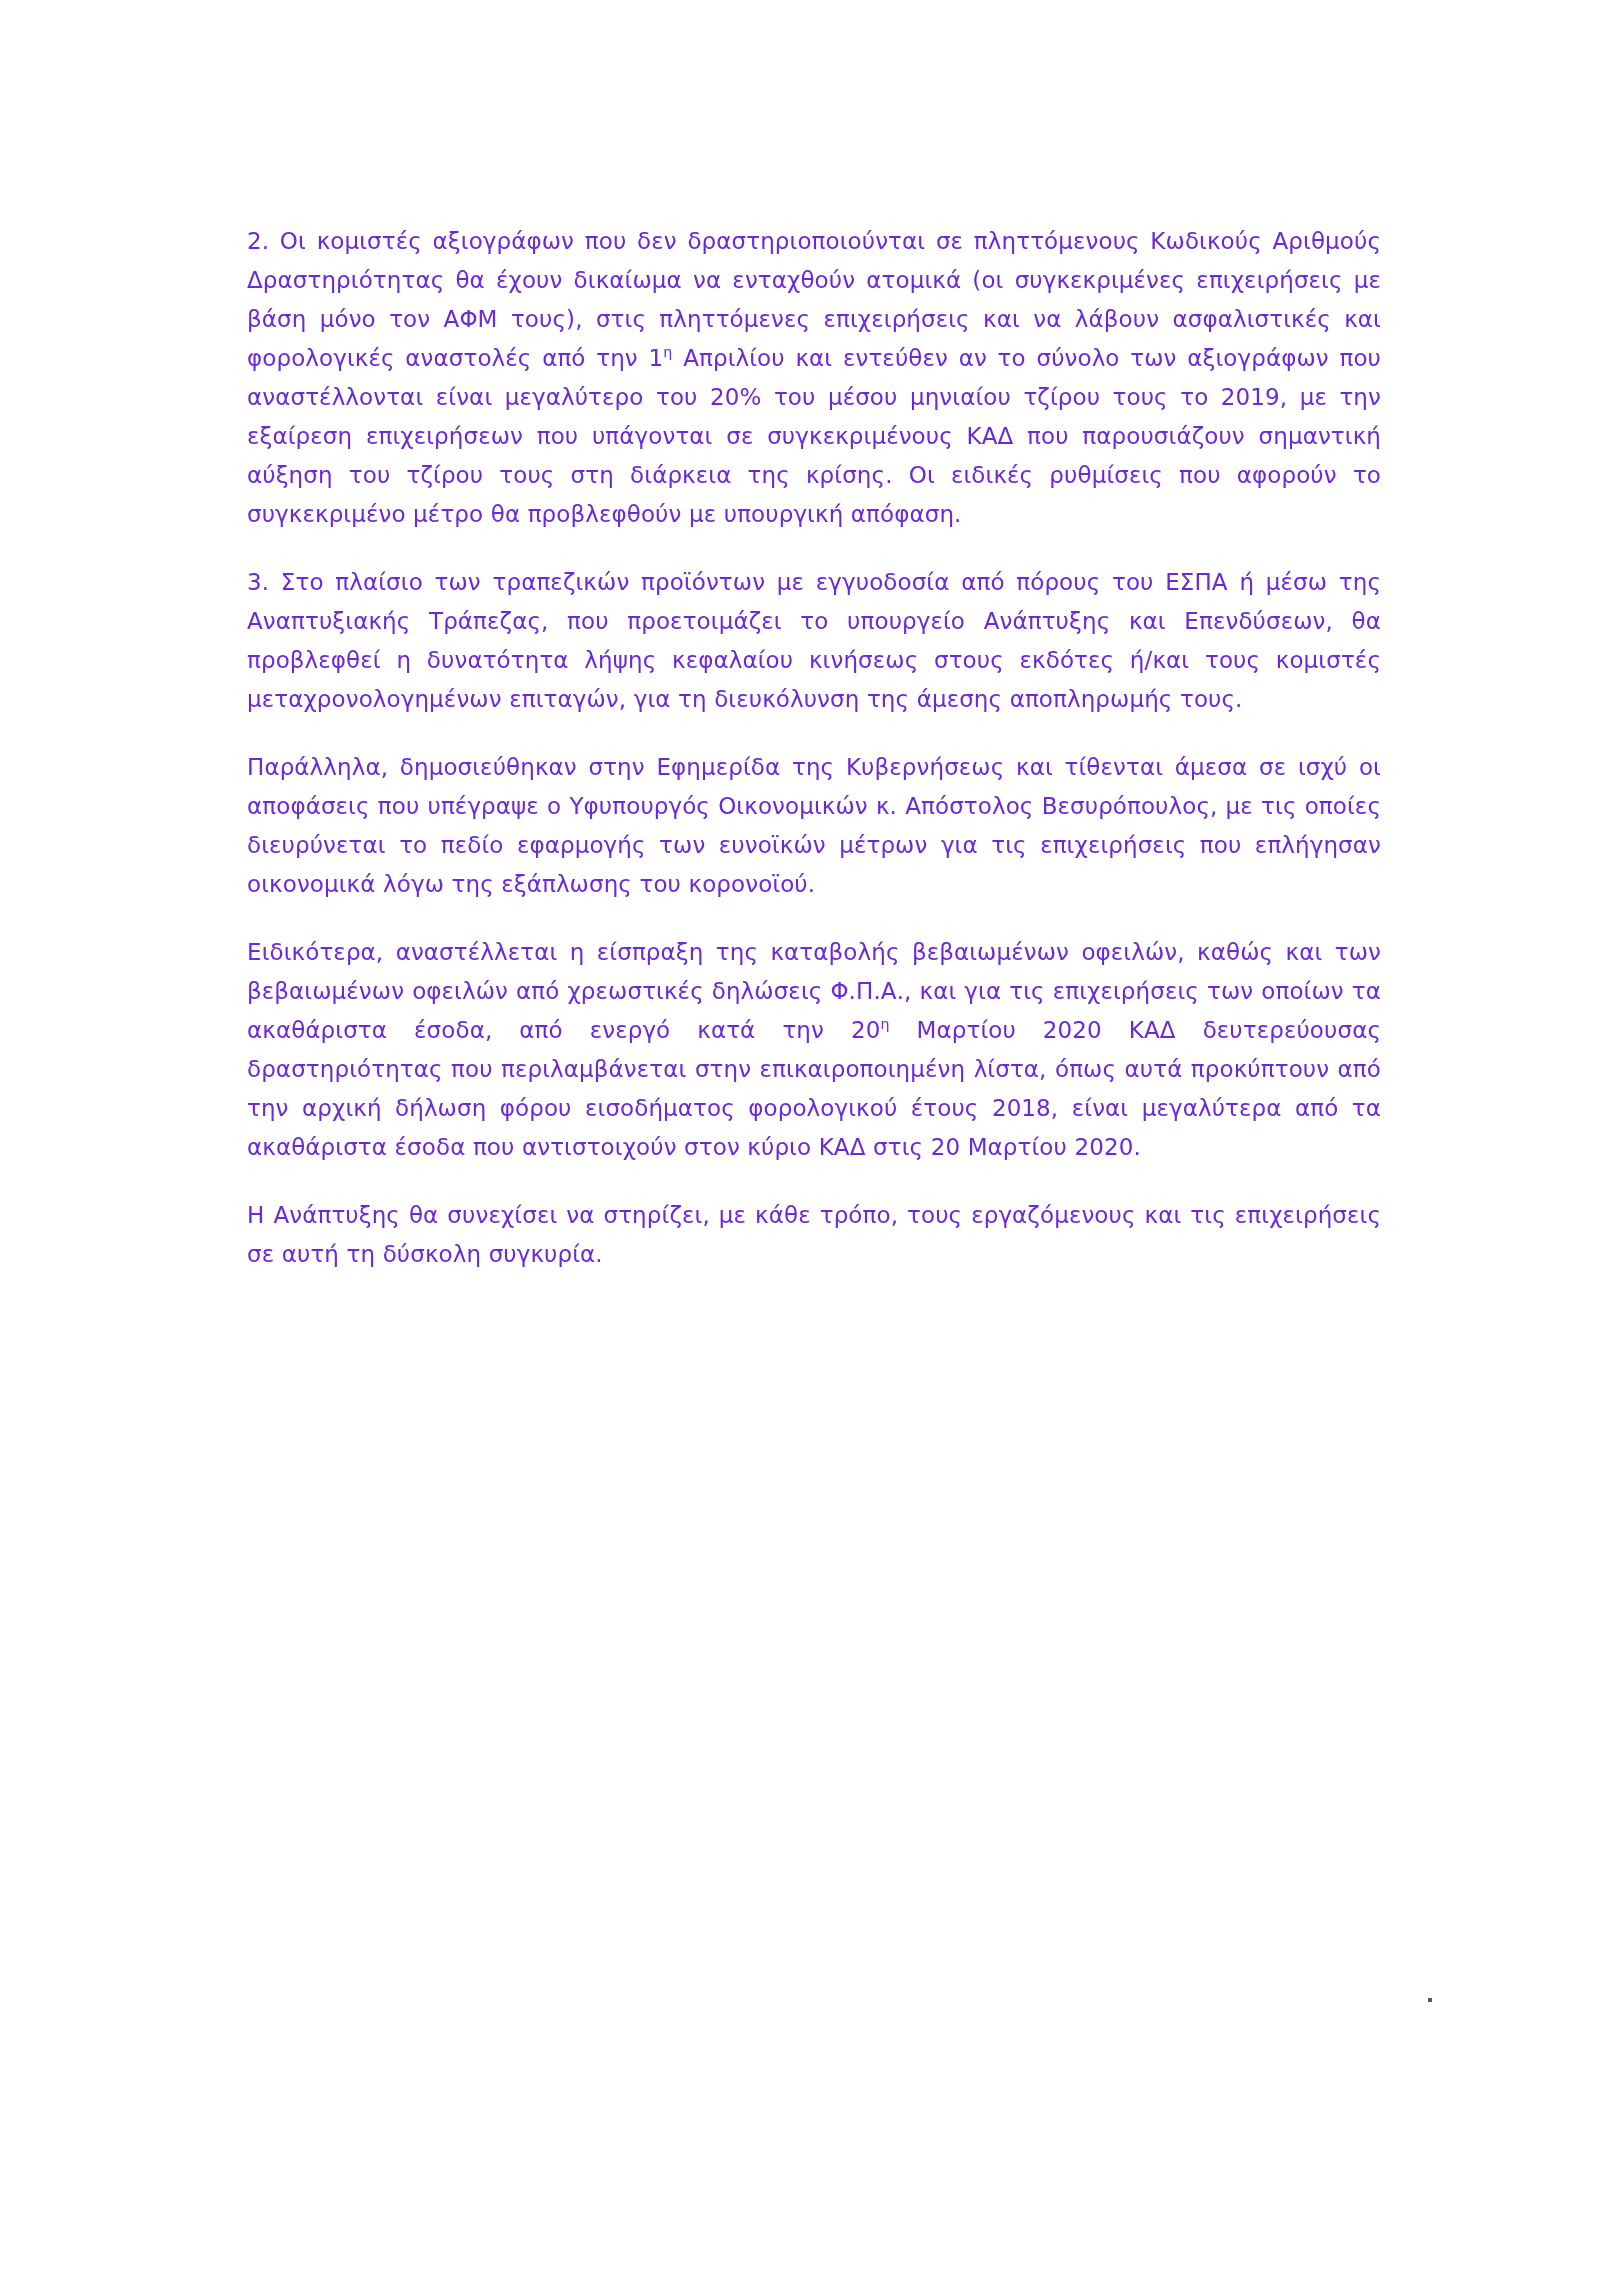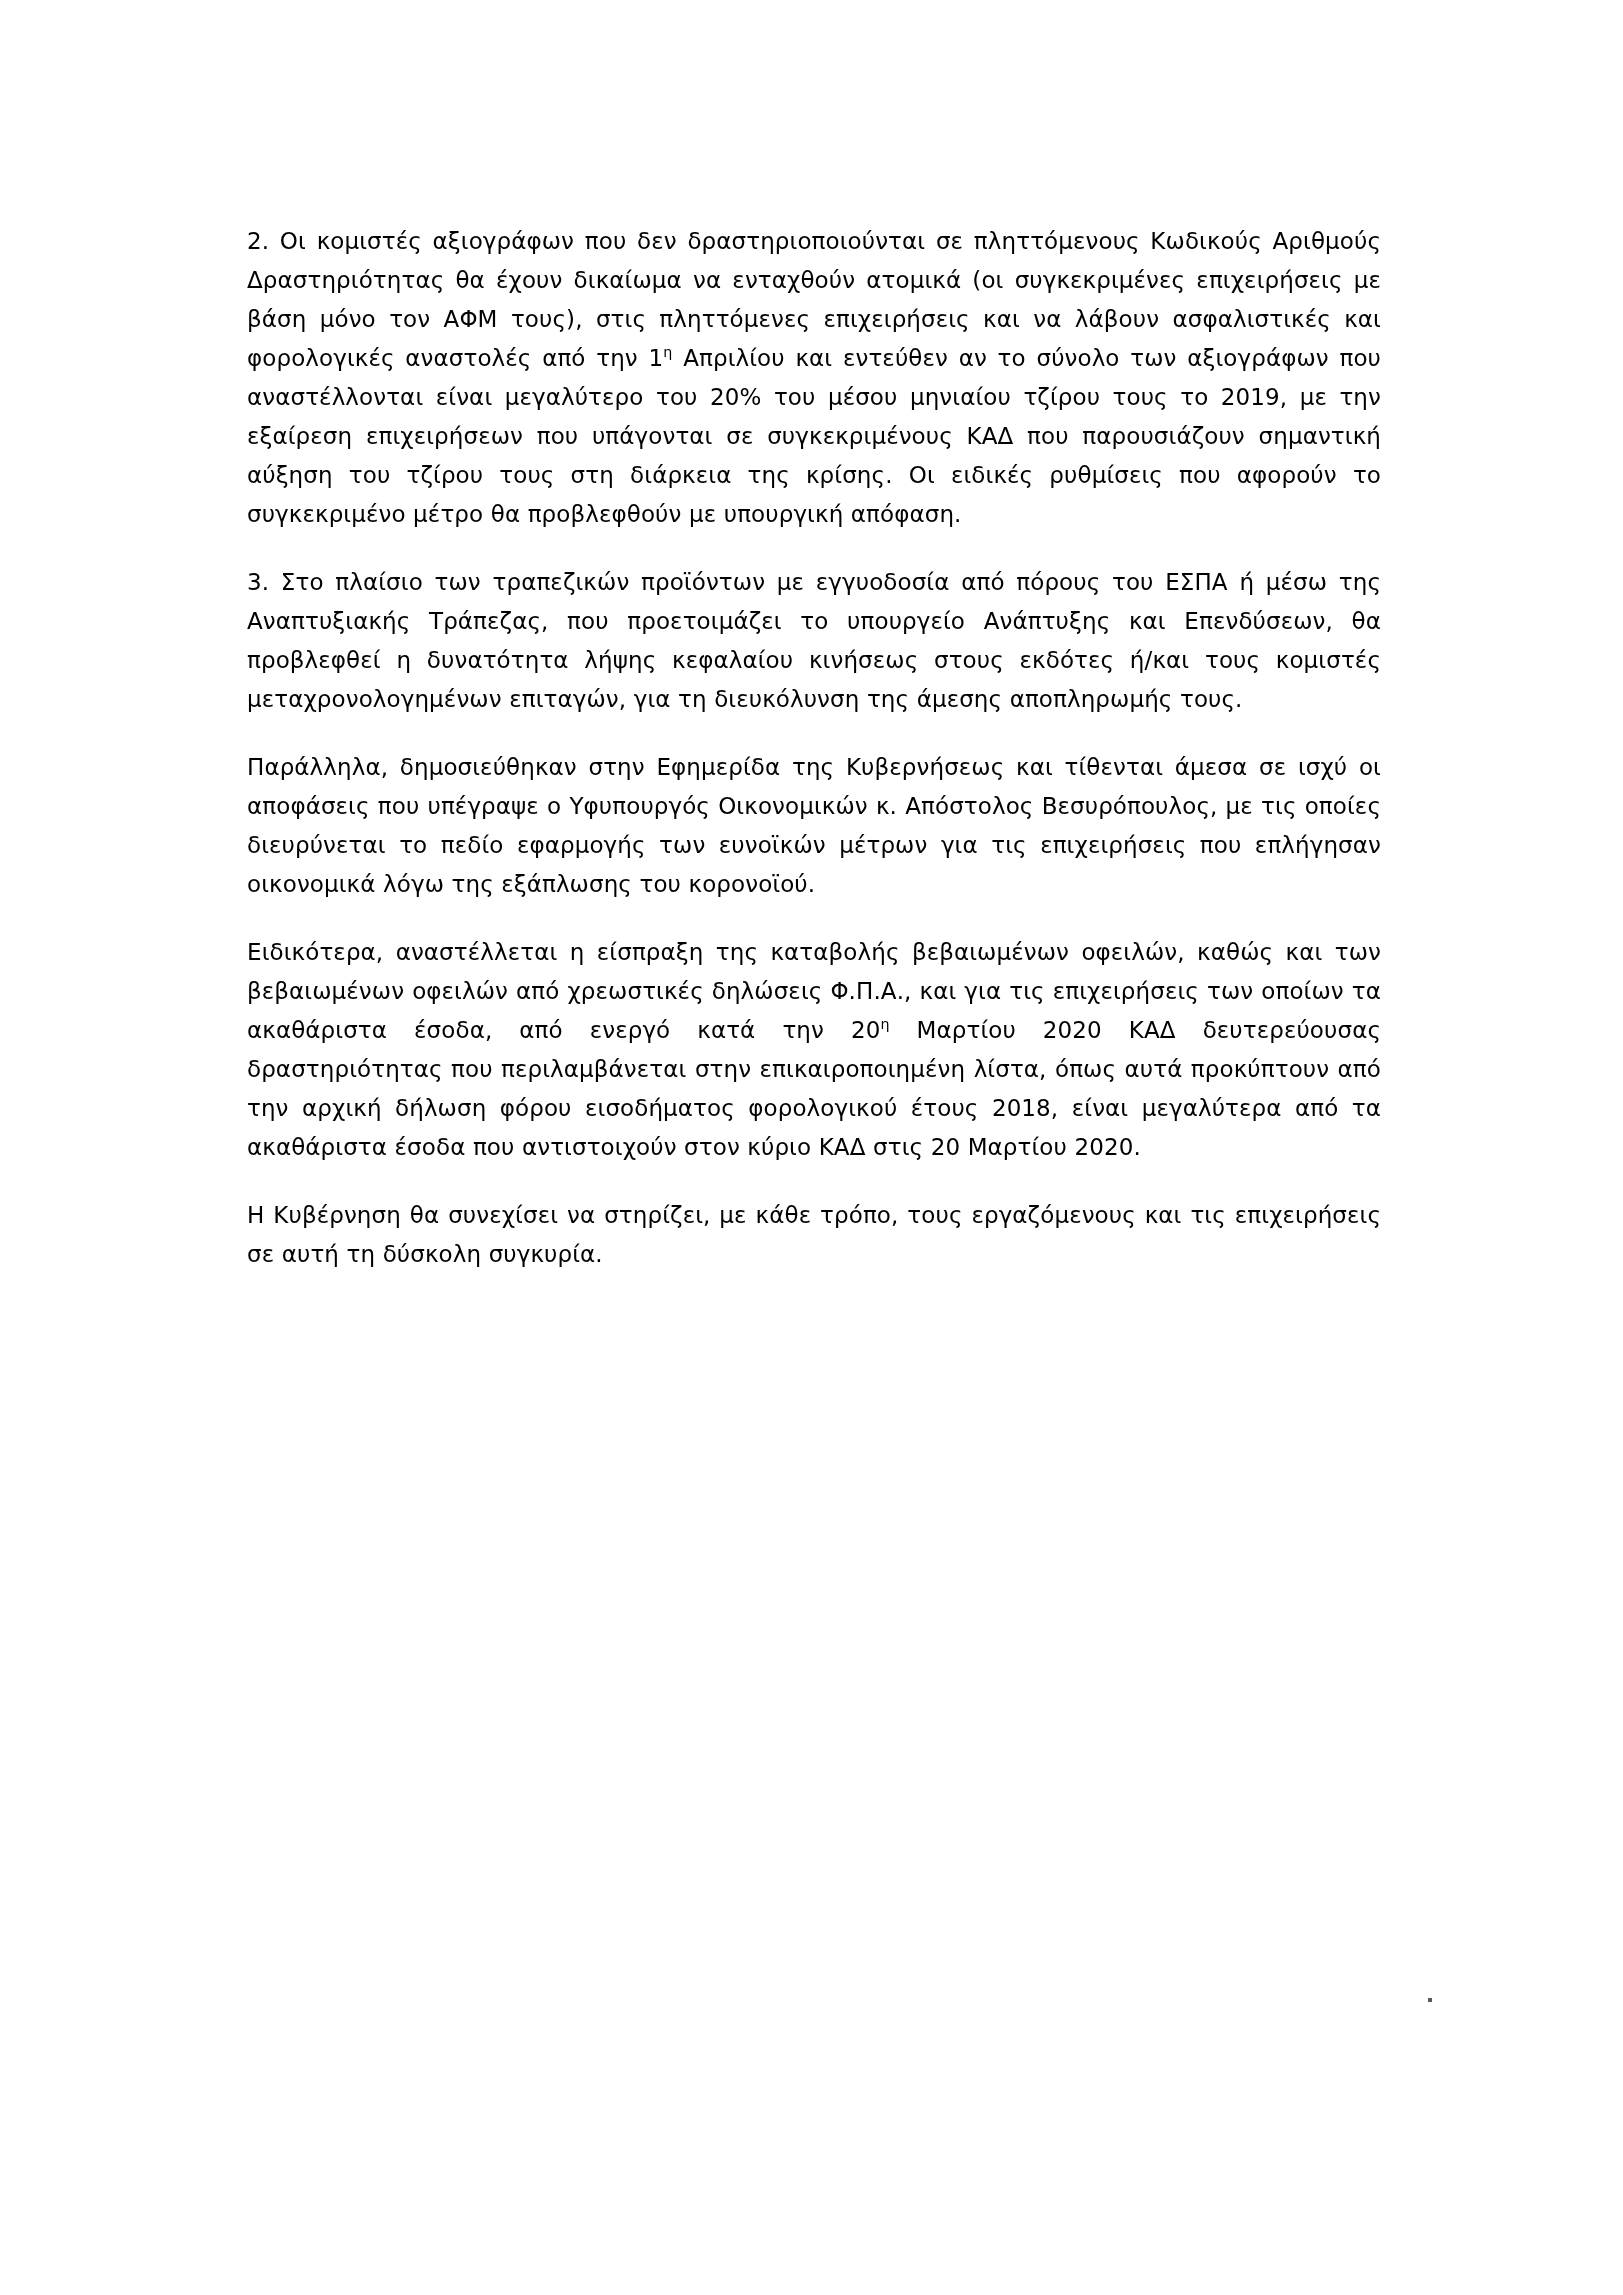--- a/index.html
+++ b/index.html
@@ -22,21 +22,21 @@
   .text-column {
     position: absolute;
     left: 247px;
     top: 222px;
     width: 1134px;
   }
   .para {
     font-family: "DejaVu Sans", sans-serif;
     font-size: 23px;
     line-height: 39px;
-    color: #000000;
+    color: #6d28d9;
     text-align: justify;
     text-justify: inter-word;
     margin: 0 0 29px 0;
     letter-spacing: 0.1px;
     word-spacing: 0.1px;
     -webkit-font-smoothing: antialiased;
   }
   .para:last-of-type {
     margin-bottom: 0;
   }
@@ -58,19 +58,19 @@
 </head>
 <body>
 
 <div class="page">
 
   <div class="text-column">
       <p class="para"><span>2. Οι κομιστές αξιογράφων που δεν δραστηριοποιούνται σε πληττόμενους Κωδικούς Αριθμούς Δραστηριότητας θα έχουν δικαίωμα να ενταχθούν ατομικά (οι συγκεκριμένες επιχειρήσεις με βάση μόνο τον ΑΦΜ τους), στις πληττόμενες επιχειρήσεις και να λάβουν ασφαλιστικές και φορολογικές αναστολές από την 1</span><sup>η</sup><span> Απριλίου και εντεύθεν αν το σύνολο των αξιογράφων που αναστέλλονται είναι μεγαλύτερο του 20% του μέσου μηνιαίου τζίρου τους το 2019, με την εξαίρεση επιχειρήσεων που υπάγονται σε συγκεκριμένους ΚΑΔ που παρουσιάζουν σημαντική αύξηση του τζίρου τους στη διάρκεια της κρίσης. Οι ειδικές ρυθμίσεις που αφορούν το συγκεκριμένο μέτρο θα προβλεφθούν με υπουργική απόφαση.</span></p>
       <p class="para"><span>3. Στο πλαίσιο των τραπεζικών προϊόντων με εγγυοδοσία από πόρους του ΕΣΠΑ ή μέσω της Αναπτυξιακής Τράπεζας, που προετοιμάζει το υπουργείο Ανάπτυξης και Επενδύσεων, θα προβλεφθεί η δυνατότητα λήψης κεφαλαίου κινήσεως στους εκδότες ή/και τους κομιστές μεταχρονολογημένων επιταγών, για τη διευκόλυνση της άμεσης αποπληρωμής τους.</span></p>
       <p class="para"><span>Παράλληλα, δημοσιεύθηκαν στην Εφημερίδα της Κυβερνήσεως και τίθενται άμεσα σε ισχύ οι αποφάσεις που υπέγραψε ο Υφυπουργός Οικονομικών κ. Απόστολος Βεσυρόπουλος, με τις οποίες διευρύνεται το πεδίο εφαρμογής των ευνοϊκών μέτρων για τις επιχειρήσεις που επλήγησαν οικονομικά λόγω της εξάπλωσης του κορονοϊού.</span></p>
       <p class="para"><span>Ειδικότερα, αναστέλλεται η είσπραξη της καταβολής βεβαιωμένων οφειλών, καθώς και των βεβαιωμένων οφειλών από χρεωστικές δηλώσεις Φ.Π.Α., και για τις επιχειρήσεις των οποίων τα ακαθάριστα έσοδα, από ενεργό κατά την 20</span><sup>η</sup><span> Μαρτίου 2020 ΚΑΔ δευτερεύουσας δραστηριότητας που περιλαμβάνεται στην επικαιροποιημένη λίστα, όπως αυτά προκύπτουν από την αρχική δήλωση φόρου εισοδήματος φορολογικού έτους 2018, είναι μεγαλύτερα από τα ακαθάριστα έσοδα που αντιστοιχούν στον κύριο ΚΑΔ στις 20 Μαρτίου 2020.</span></p>
-      <p class="para"><span>Η Κυβέρνηση θα συνεχίσει να στηρίζει, με κάθε τρόπο, τους εργαζόμενους και τις επιχειρήσεις σε αυτή τη δύσκολη συγκυρία.</span></p>
+      <p class="para"><span>Η Ανάπτυξης θα συνεχίσει να στηρίζει, με κάθε τρόπο, τους εργαζόμενους και τις επιχειρήσεις σε αυτή τη δύσκολη συγκυρία.</span></p>
     </div>
 
   <div class="scan-speck"></div>
 
 </div>
 
 
 </body></html>

